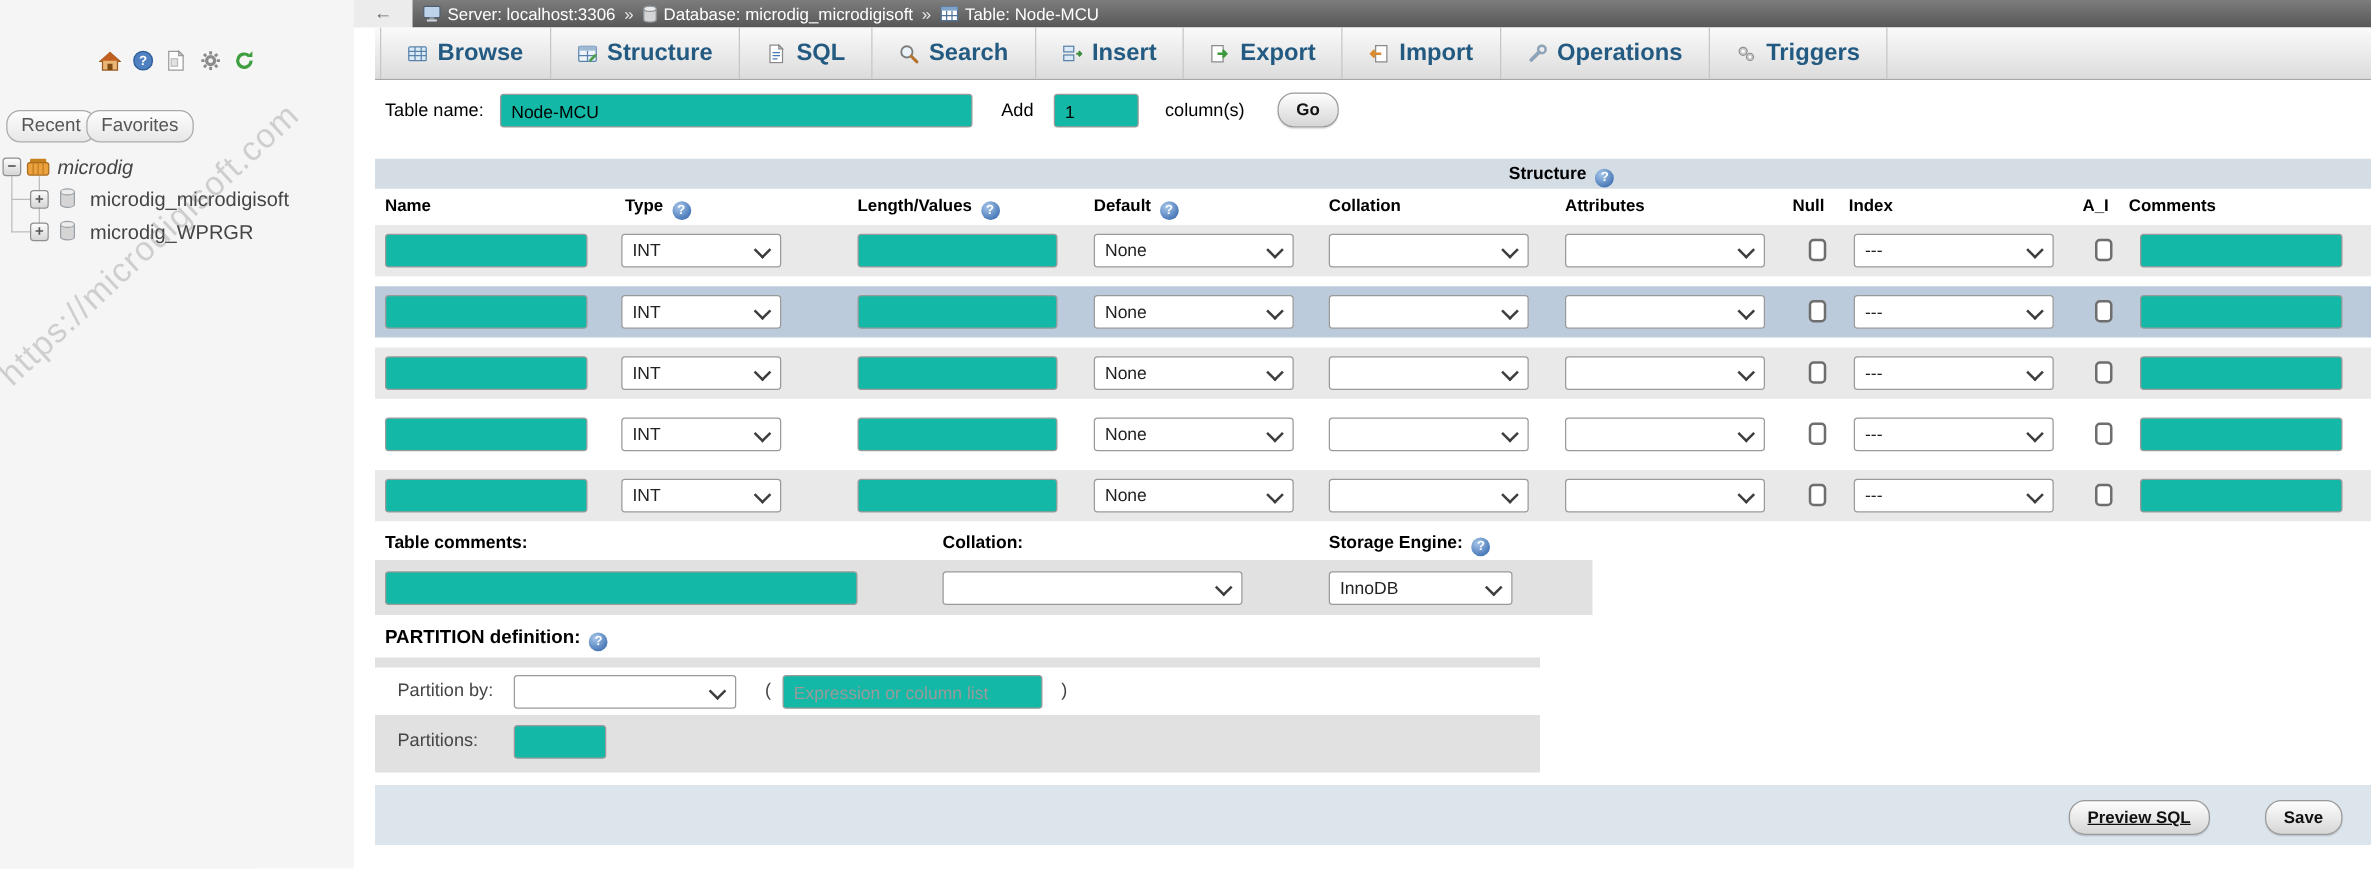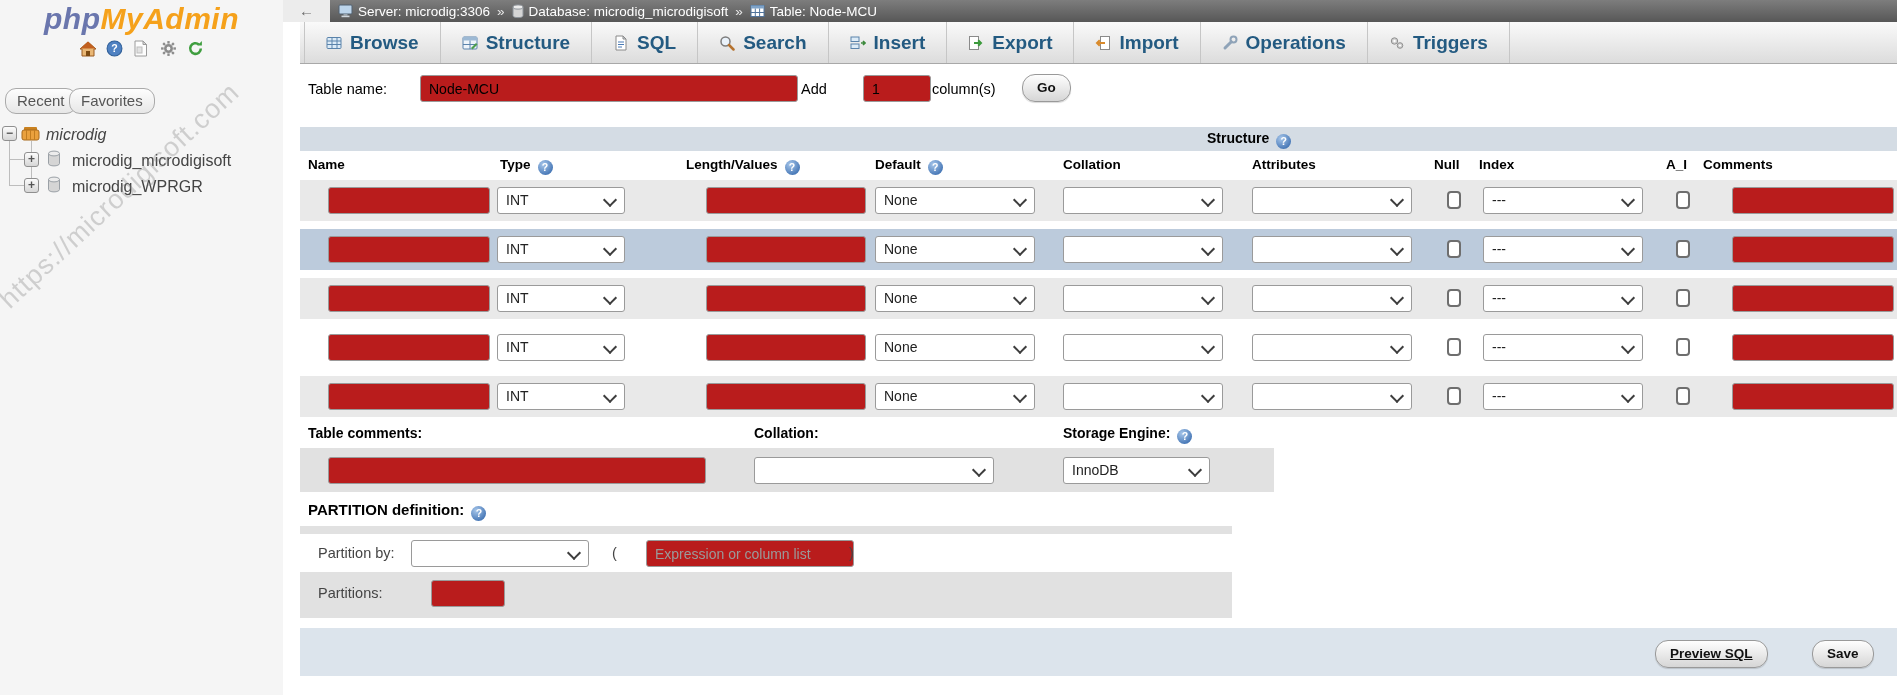--- a/index.html
+++ b/index.html
@@ -38,23 +38,23 @@
   
   .tabbar{position:absolute;left:300px;right:0;top:22px;height:42px;
           background:linear-gradient(#fafafa,#dcdcdc);border-bottom:1px solid #a8a8a8;
           display:flex;align-items:stretch;padding-left:4px;box-sizing:border-box;}
   .tab{display:flex;align-items:center;gap:8px;padding:0 21px;border-right:1px solid #c6c6c6;
        cursor:pointer;}
   .tab:first-child{border-left:1px solid #c6c6c6;}
   .tab .tlabel{font-size:19px;font-weight:bold;color:#235a81;}
 
   
-  .tin{position:absolute;height:27px;border:1px solid #9a9a9a;border-radius:3px;background:#b91c1c;
+  .tin{position:absolute;height:27px;border:1px solid #9a9a9a;border-radius:3px;background:#14b8a6;
        padding:0 8px;font-size:14px;color:#000;box-sizing:border-box;outline:none;
-       font-family:inherit;margin-left:20px;}
+       font-family:inherit;}
   .tin::placeholder{color:#9a9a9a;}
   .sel{position:absolute;height:27px;background:#fff;border:1px solid #9a9a9a;border-radius:3px;
        box-sizing:border-box;cursor:pointer;}
   .sel .txt{display:block;line-height:25px;padding-left:8px;padding-right:22px;font-size:14px;
             color:#222;white-space:nowrap;overflow:hidden;}
   .chev{position:absolute;right:9px;top:7px;width:8px;height:8px;border-right:2px solid #3d3d3d;
         border-bottom:2px solid #3d3d3d;transform:rotate(45deg);}
   .cb{position:absolute;width:14px;height:18px;border:2px solid #6e6e6e;border-radius:4px;
       background:#fff;box-sizing:border-box;cursor:pointer;}
   .pbtn{position:absolute;height:28px;padding:0 14px;border:1px solid #999;border-radius:13px;
@@ -96,21 +96,20 @@
   .footband{position:absolute;left:300px;right:0;top:628px;height:48px;background:#dce4ec;}
   .glbl{position:absolute;font-size:14.5px;color:#444;white-space:nowrap;}
   svg{display:block;}
 </style>
 </head>
 <body>
 
 <div class="stage">
 
   <div class="sidebar">
-    <div class="logo"><span class="lphp">php</span><span class="lmy">MyAdmin</span></div>
 
     <div class="side-icons">
       <span>
         <svg width="18" height="17" viewBox="0 0 18 17">
             <path d="M9 2 L17 9 H15 V16 H3 V9 H1 Z" fill="#e9b775" stroke="#9a5b20"></path>
             <path d="M9 1.5 L16.5 8.5 H1.5 Z" fill="#c2601f"></path>
             <rect x="7" y="11" width="4" height="5" fill="#7c4a12"></rect>
           </svg>
       </span>
       <span>
@@ -193,21 +192,21 @@
   <div class="nav-gutter">←</div>
   <div class="crumbbar">
     <span class="crumb">
       <span>
           <svg width="15" height="14" viewBox="0 0 15 14">
             <rect x="1" y="1" width="13" height="9" rx="1" fill="#bcd4ea" stroke="#516070"></rect>
             <rect x="5.5" y="10" width="4" height="1.6" fill="#9aa4ad"></rect>
             <rect x="3.5" y="11.6" width="8" height="1.6" fill="#cfd6dd"></rect>
           </svg>
         </span>
-      <span>Server: microdig:3306</span>
+      <span>Server: localhost:3306</span>
     </span>
     <span class="sep">»</span>
     <span class="crumb">
       <span>
           <svg width="12" height="15" viewBox="0 0 12 15">
             <path d="M1 3 v8.5 a5 2.1 0 0 0 10 0 V3" fill="#d5d5d5" stroke="#8d9399"></path>
             <ellipse cx="6" cy="3" rx="5" ry="2.1" fill="#ececec" stroke="#8d9399"></ellipse>
           </svg>
         </span>
       <span>Database: microdig_microdigisoft</span>

